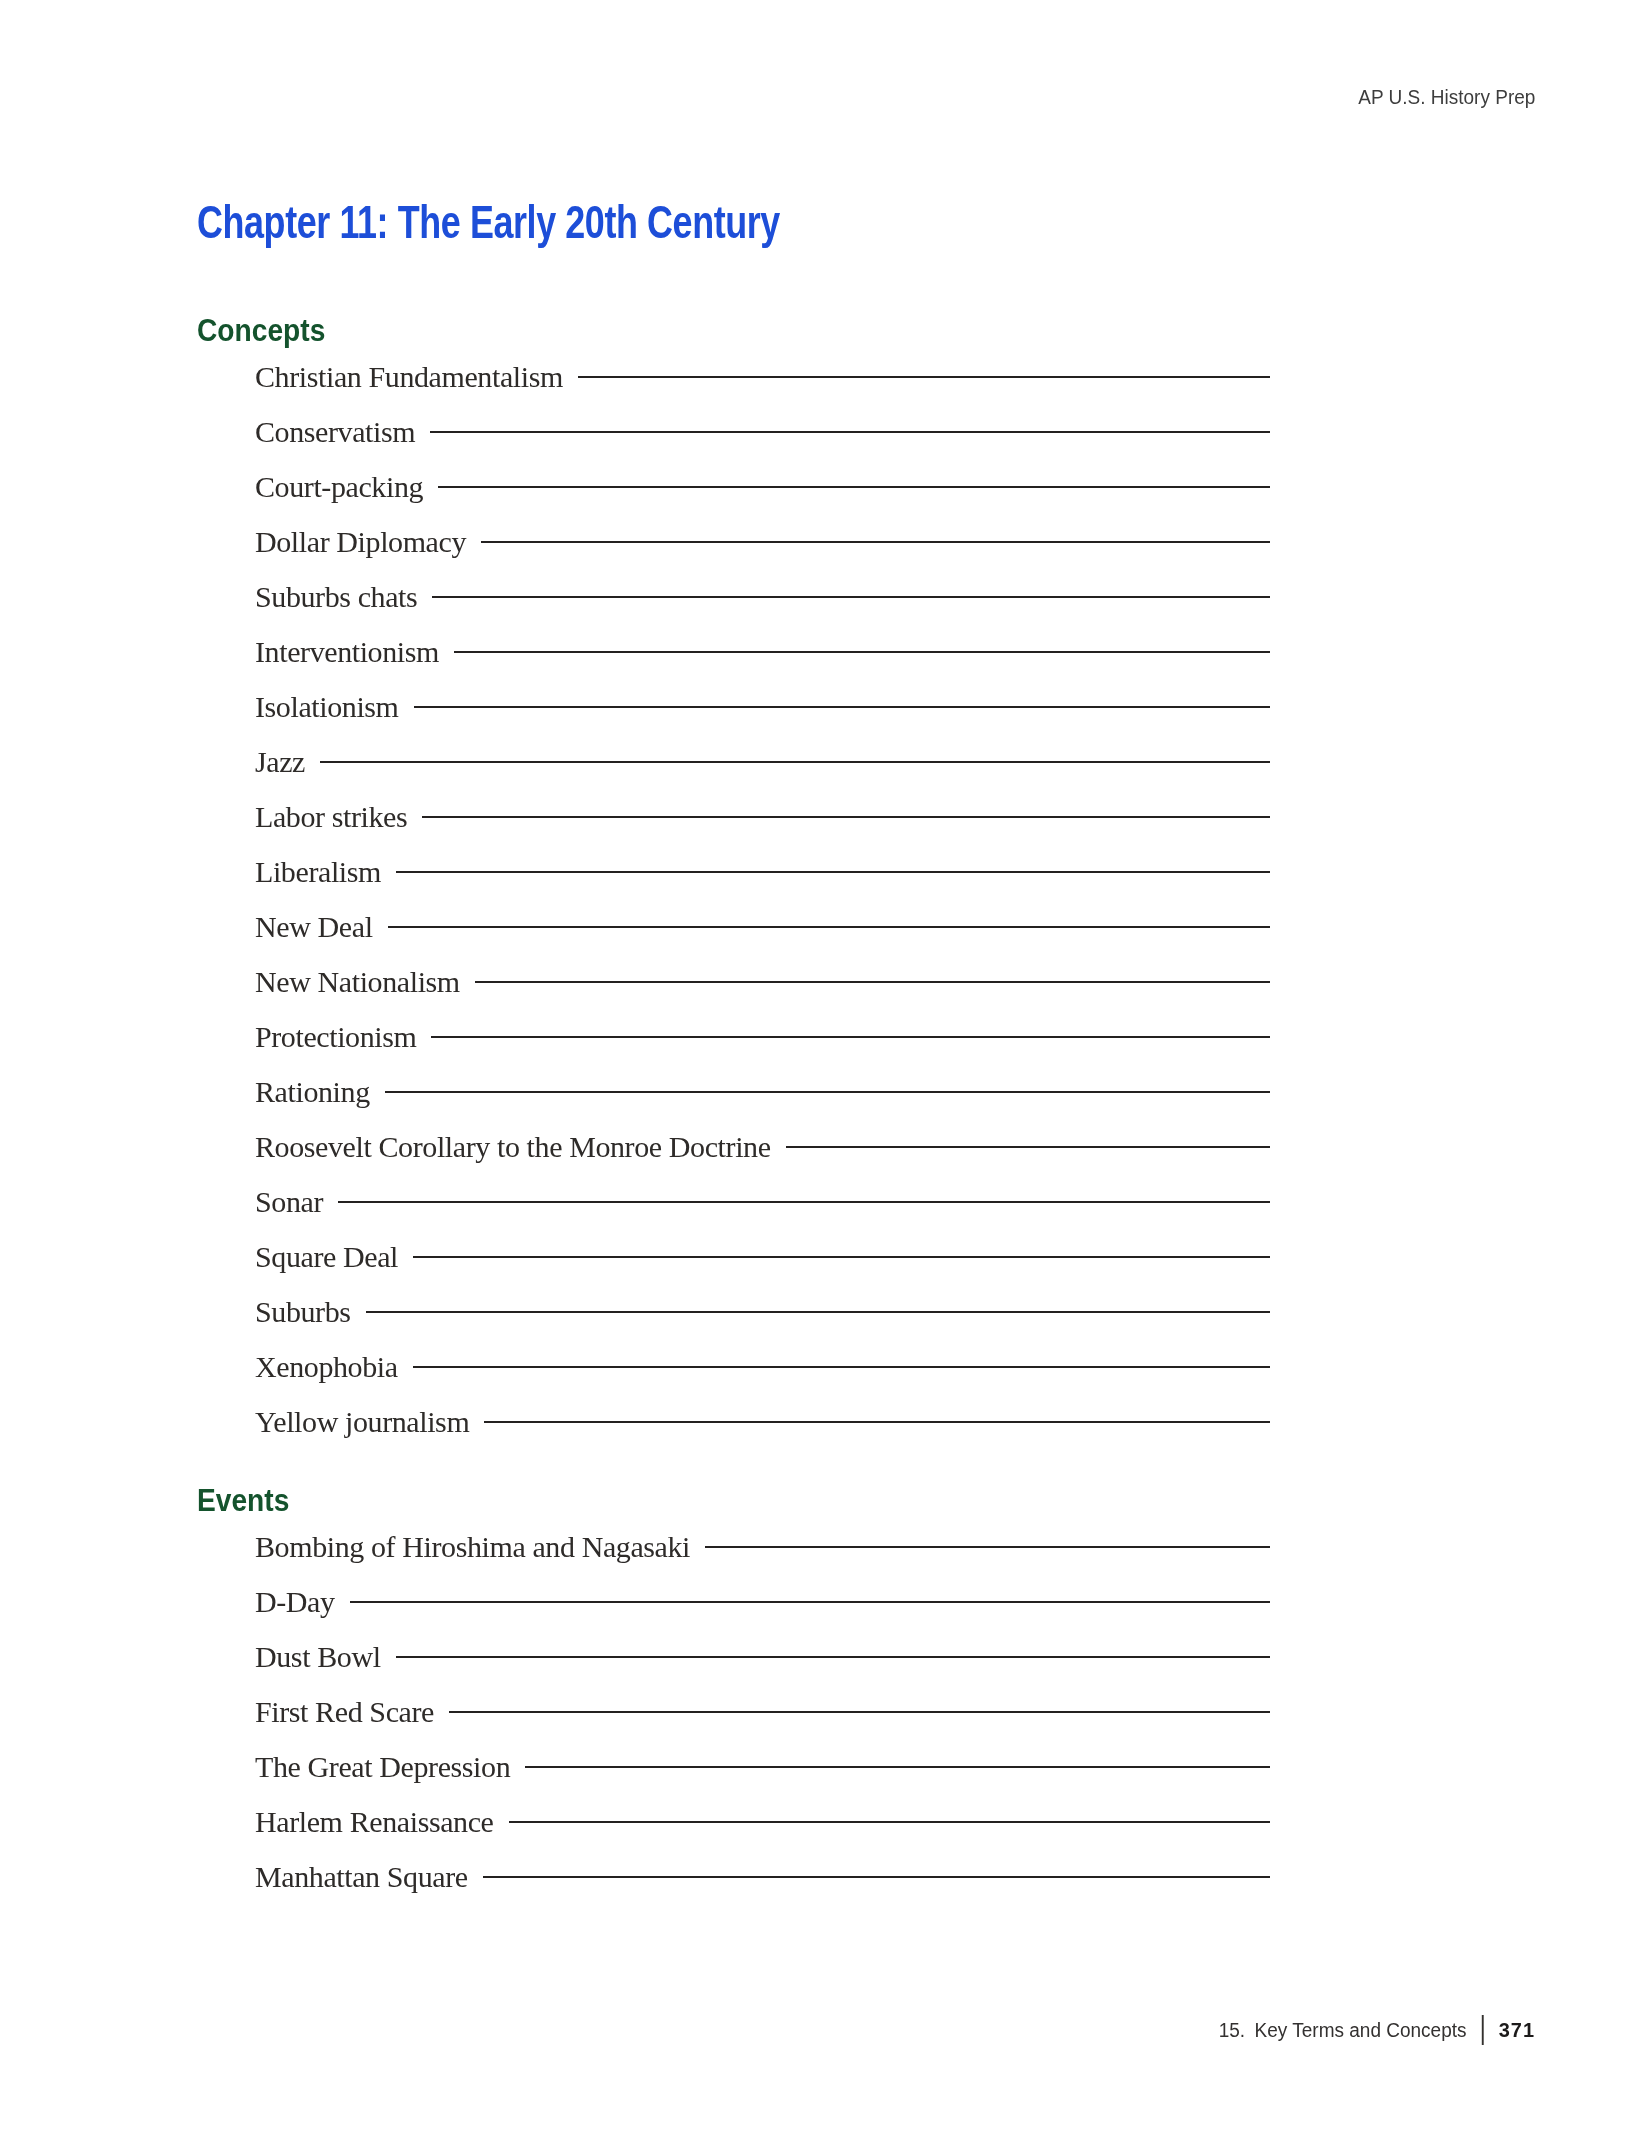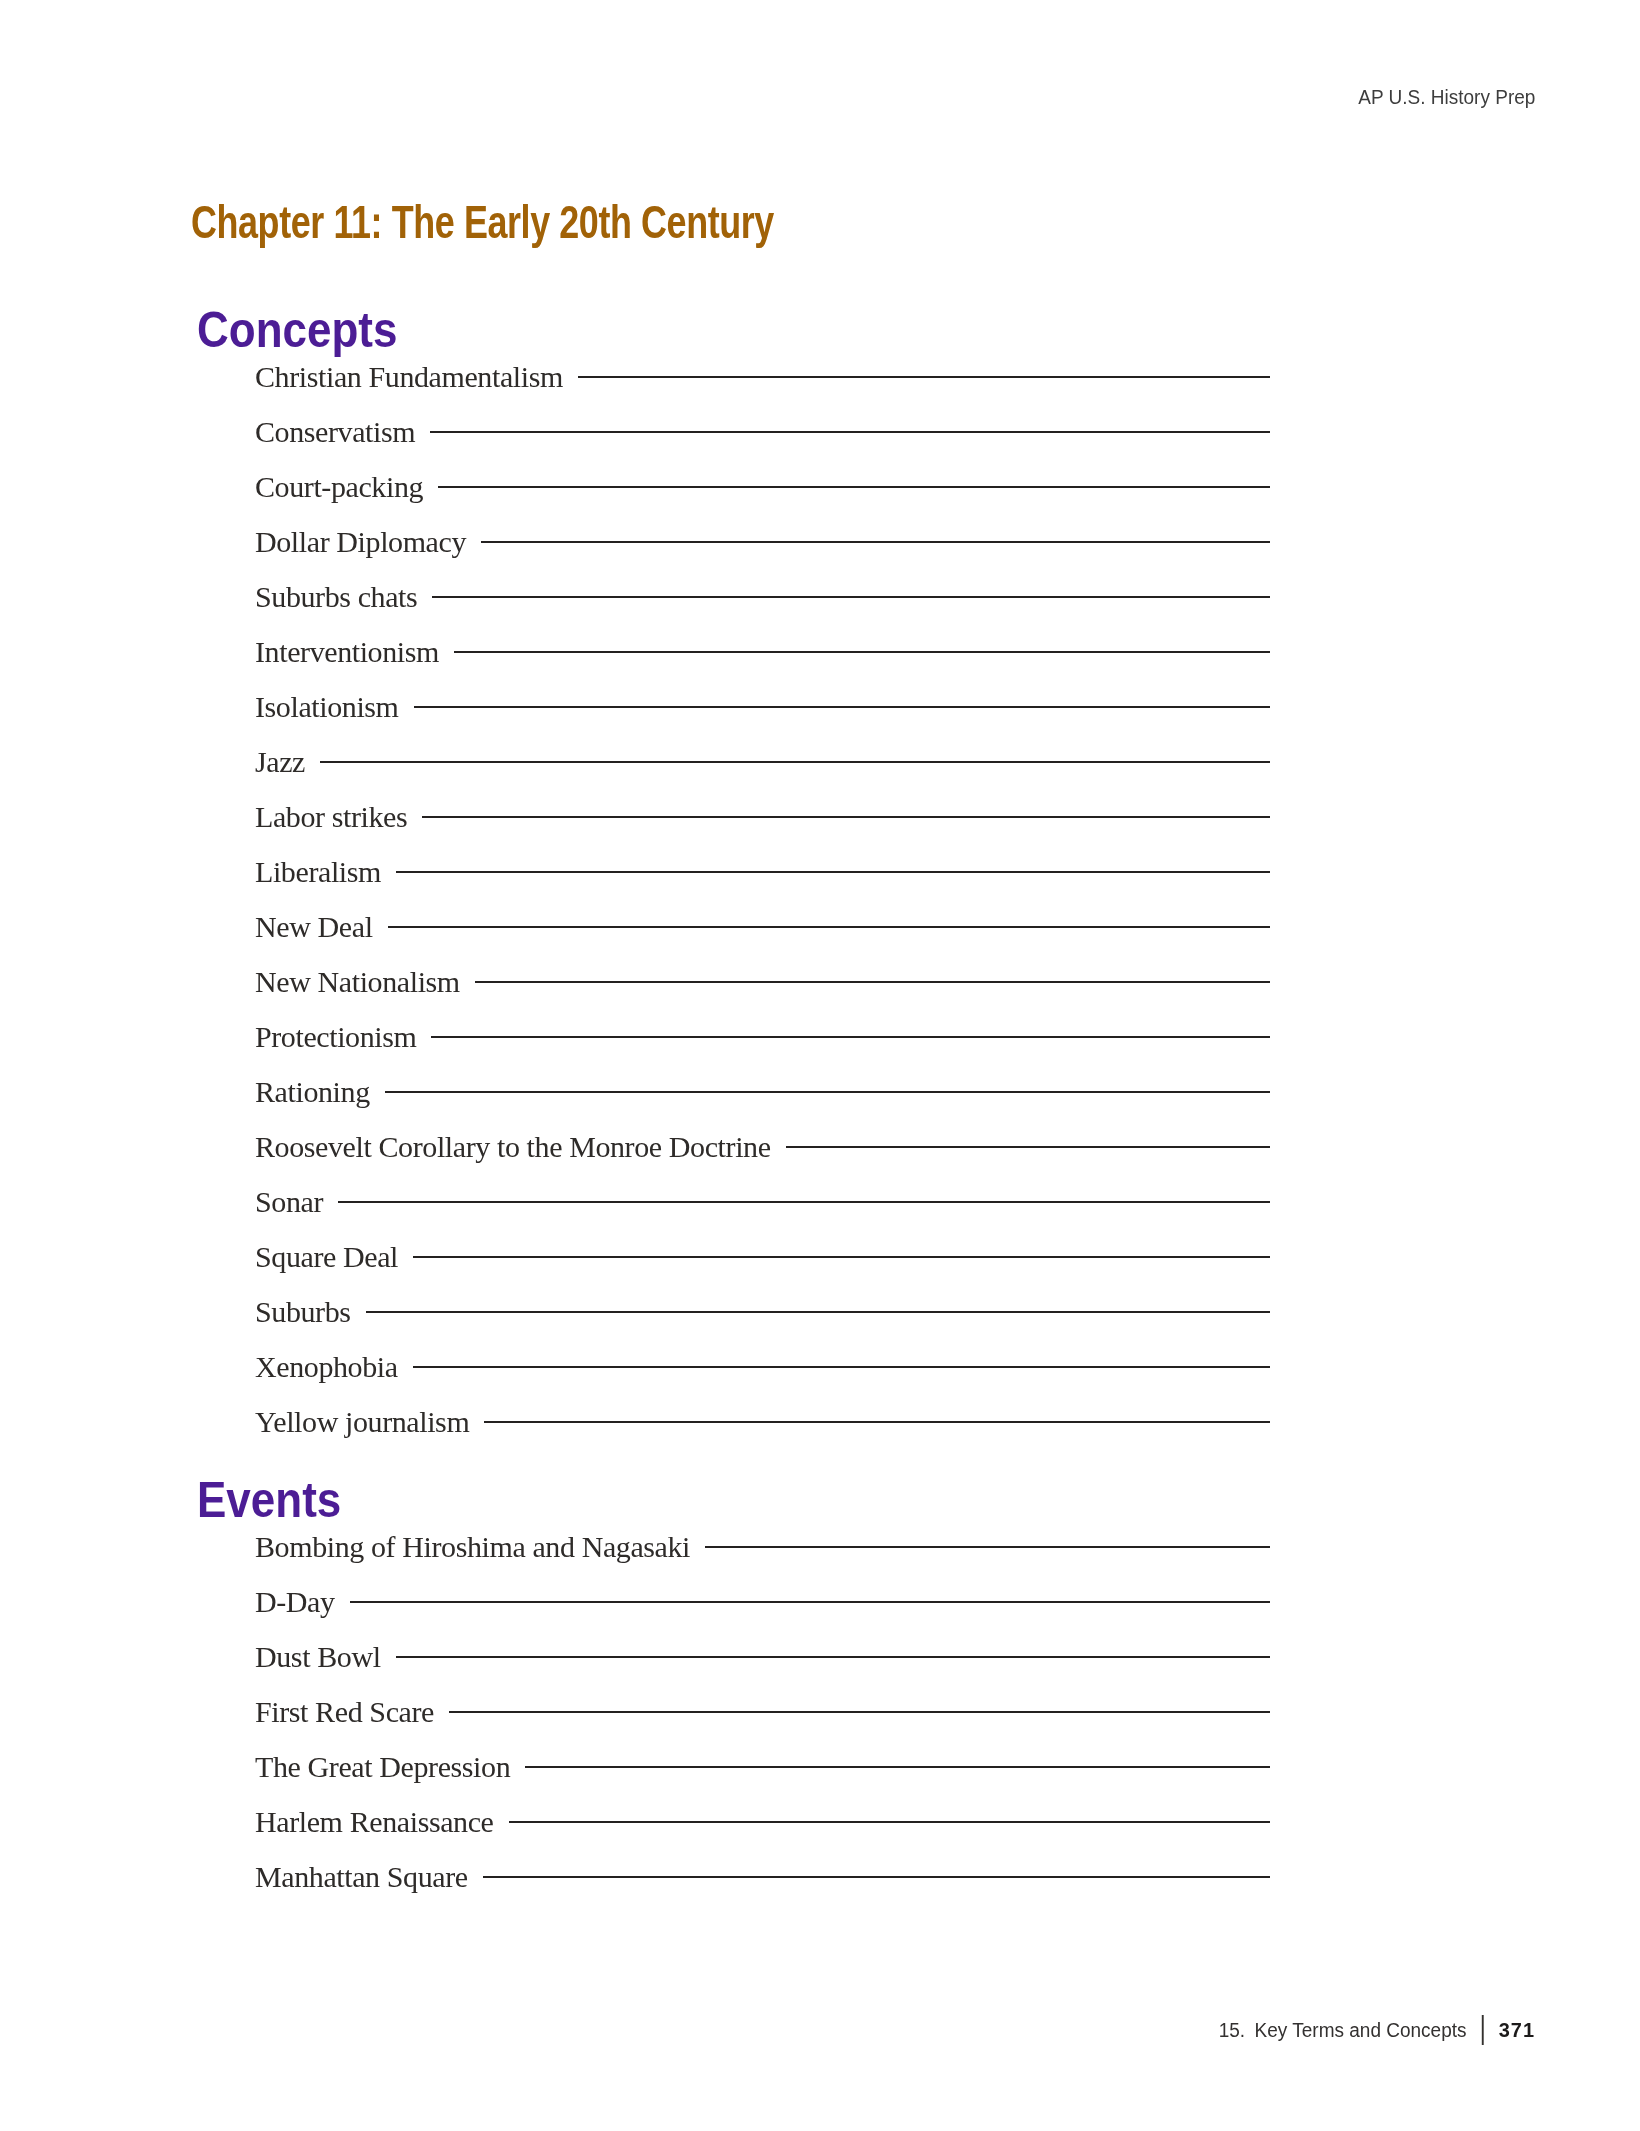--- a/index.html
+++ b/index.html
@@ -31,47 +31,47 @@
   .running-header .squeeze {
     display: inline-block;
     transform: scaleX(0.95);
     transform-origin: right center;
   }
 
   
   .chapter-title {
     position: absolute;
     top: 197px;
-    left: 191px;
+    left: 197px;
     font-size: 46px;
     font-weight: bold;
     letter-spacing: -0.5px;
-    color: #a16207;
+    color: #1d4ed8;
     line-height: 1.1;
     white-space: nowrap;
   }
   .chapter-title .squeeze {
     display: inline-block;
     transform: scaleX(0.78);
     transform-origin: left center;
   }
 
   
   .content {
     position: absolute;
     top: 312px;
     left: 197px;
     width: 1073px;
   }
   section + section { margin-top: 33px; }
 
   .section-heading {
-    font-size: 50px;
+    font-size: 32px;
     font-weight: bold;
-    color: #4c1d95;
+    color: #14532d;
     line-height: 37px;
     height: 37px;
     white-space: nowrap;
   }
   .section-heading .squeeze {
     display: inline-block;
     transform: scaleX(0.88);
     transform-origin: left center;
   }
 

